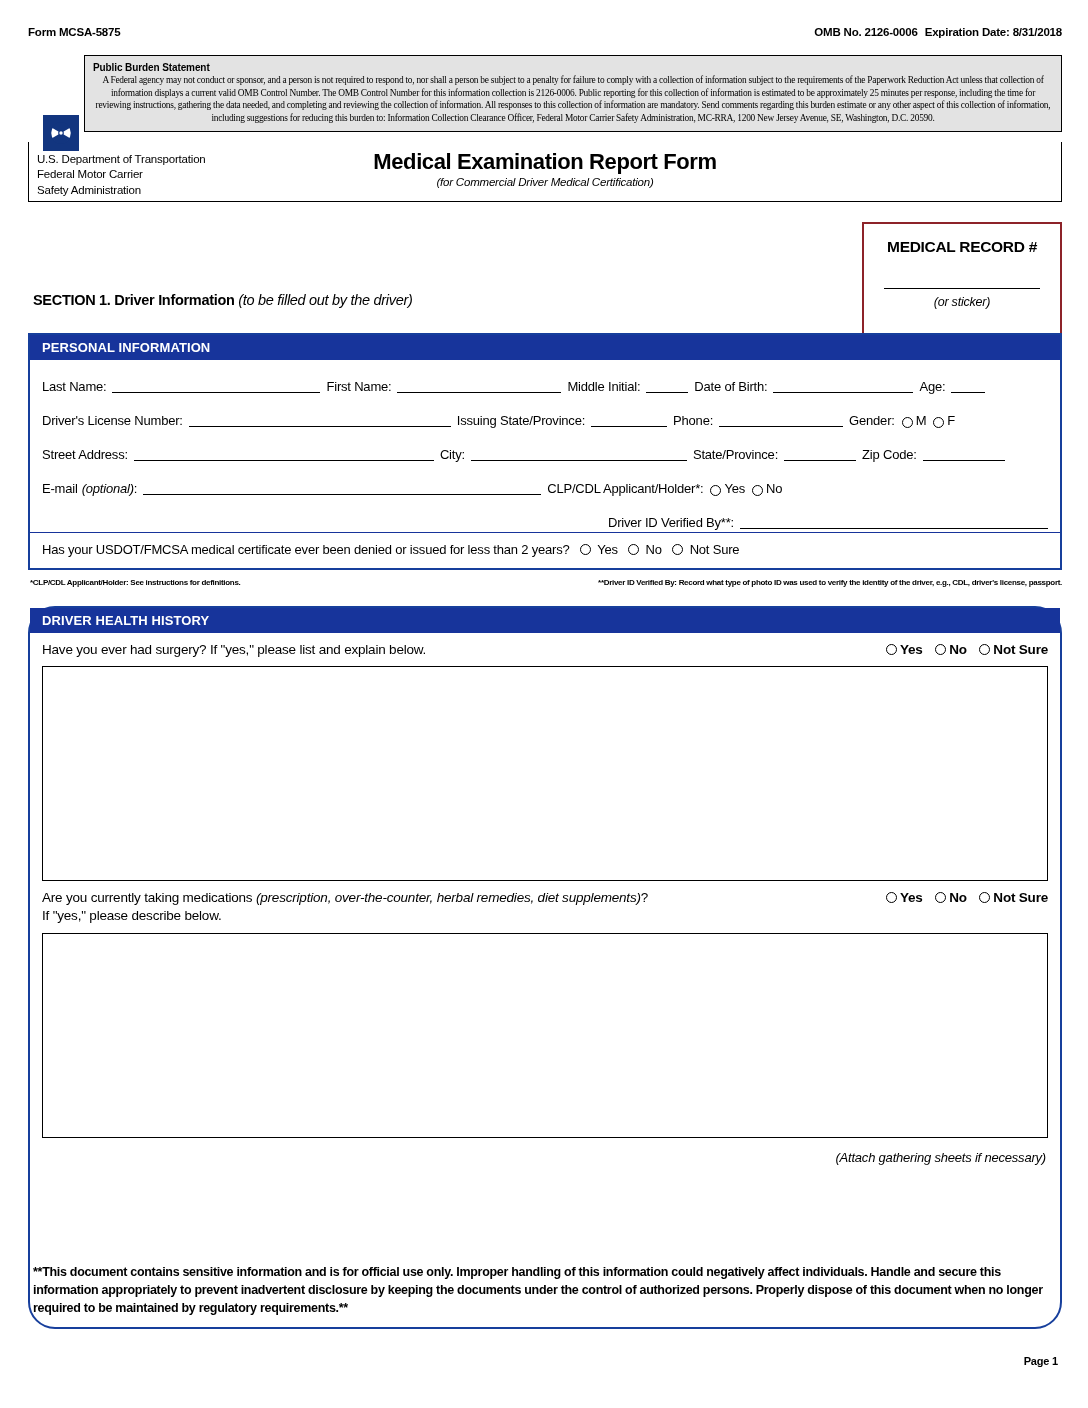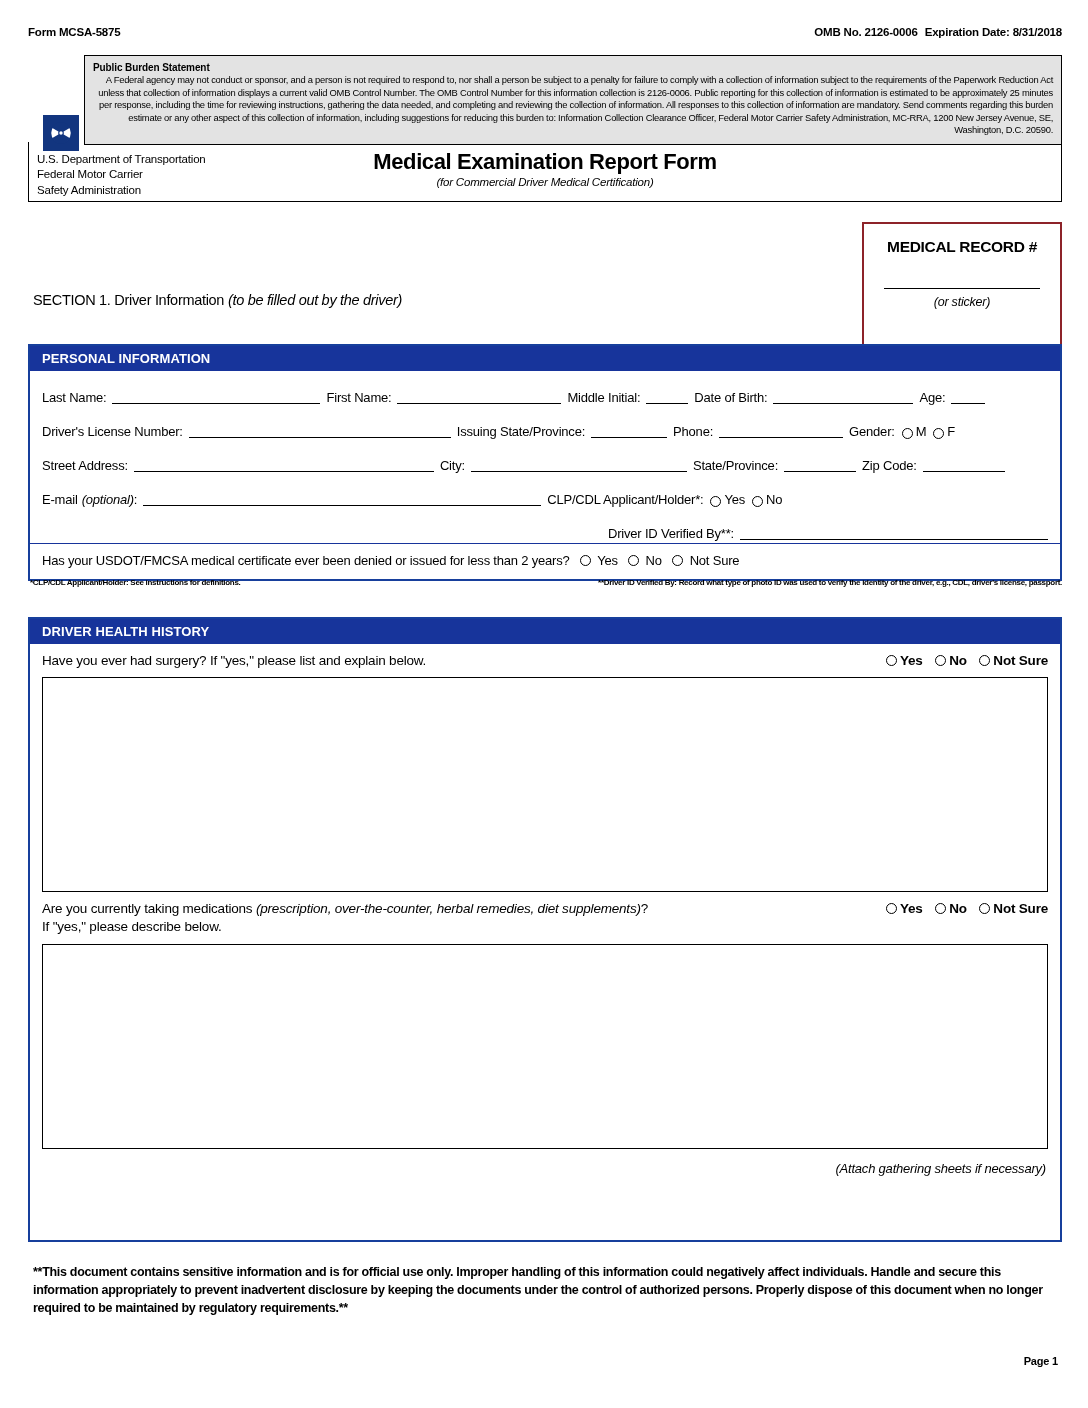--- a/index.html
+++ b/index.html
@@ -35,21 +35,22 @@
     top: 55px; left: 84px; right: 26px;
     background: #e3e3e3;
     border: 1.5px solid #000;
     padding: 6px 8px 7px 8px;
   }
   .burden-title {
     font-size: 10px; font-weight: bold; margin-bottom: 1px; letter-spacing: -0.1px;
   }
   .burden-body {
     font-size: 9.4px; line-height: 1.33; letter-spacing: -0.25px;
-    text-align: right;
+    text-align: center;
+    font-family: Liberation Serif, serif;
   }
 
   
   .agency-band {
     position: absolute;
     top: 142px; left: 28px; right: 26px; height: 60px;
     border: 1.5px solid #000;
     border-top: none;
   }
   .logo {
@@ -96,30 +97,29 @@
   .medrec-sub {
     font-size: 12.5px; font-style: italic; margin-top: 6px; letter-spacing: -0.2px;
   }
 
   
   .section1-head {
     position: absolute;
     top: 292px; left: 33px;
     font-size: 14.5px; letter-spacing: -0.3px;
   }
-  .section1-head b { font-weight: normal; }
+  .section1-head b { font-weight: bold; }
   .section1-head i { font-style: italic; font-weight: normal; }
 
   
   .panel {
     position: absolute;
     left: 28px; right: 26px;
     border: 2px solid #173f9c;
     background: #fff;
-    margin-top: 11px;
   }
   .panel-head {
     background: #17349b;
     color: #fff;
     font-size: 13px; font-weight: bold;
     letter-spacing: 0.1px;
     padding: 5px 0 5px 12px;
   }
 
   
@@ -166,21 +166,21 @@
   
   .pi-notes {
     position: absolute;
     top: 578px; left: 30px; right: 26px;
     display: flex;
     font-size: 8px; font-weight: bold; letter-spacing: -0.3px;
   }
   .pi-notes .n2 { margin-left: auto; }
 
   
-  #health-panel { top: 606px; height: 625px; }
+  #health-panel { top: 606px; height: 723px; border-radius: 27px; }
   .hh-question {
     display: flex; align-items: flex-start;
     padding: 8px 12px 7px 12px;
     font-size: 13.5px; letter-spacing: -0.2px; line-height: 1.35;
   }
   .hh-question .qtext { flex: 1; padding-right: 12px; }
   .hh-question .qtext i { font-style: italic; }
   .hh-opts { white-space: nowrap; font-weight: bold; font-size: 13.5px; }
   .hh-opts .radio { margin-left: 9px; }
   .answer-box {

